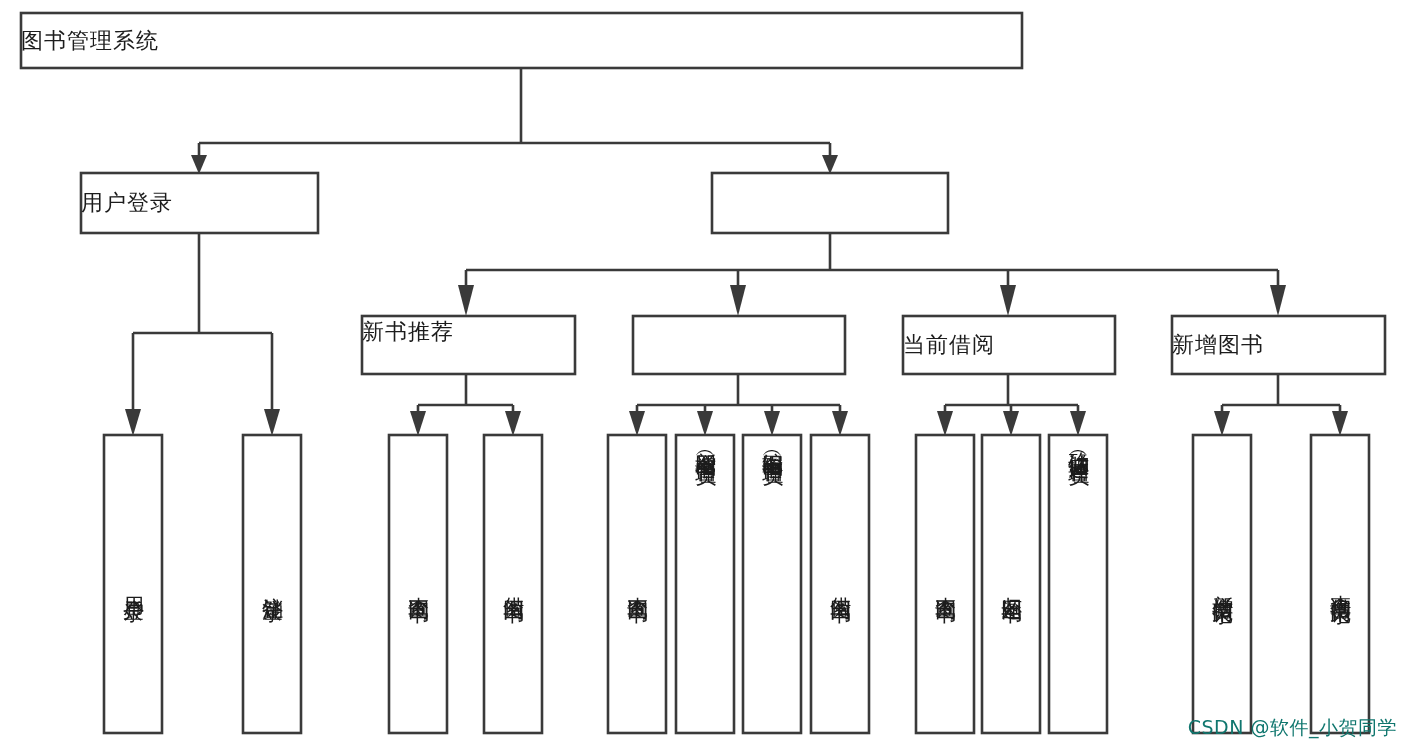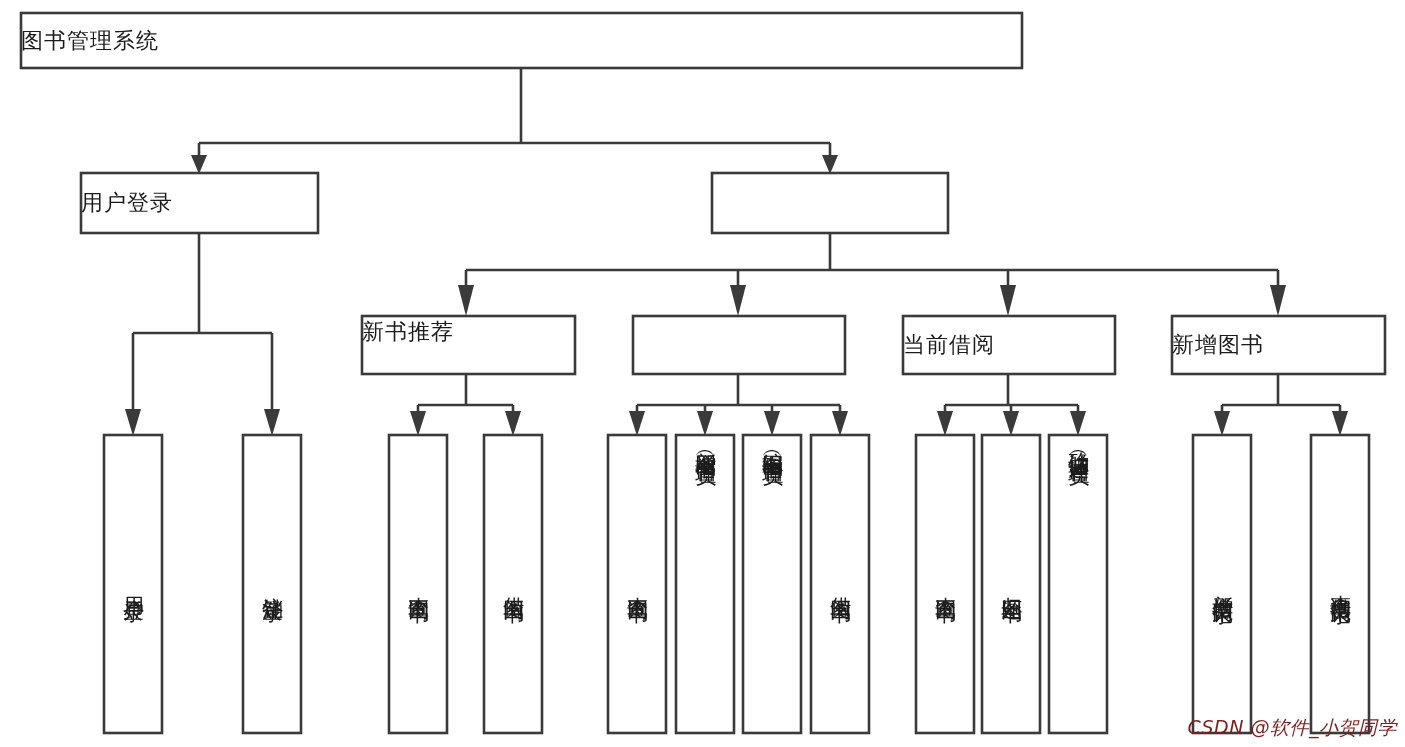--- a/index.html
+++ b/index.html
@@ -72,25 +72,24 @@
     color: #1c1c1c;
     letter-spacing: 1px;
     white-space: nowrap;
   }
   #watermark {
     position: absolute;
     right: 8px;
     bottom: 6px;
     font-family: "DejaVu Sans", "Liberation Sans", sans-serif;
     font-size: 19px;
-    color: #7f1d1d;
+    color: #0f766e;
     letter-spacing: 0.5px;
     white-space: nowrap;
     pointer-events: none;
-    font-style: italic;
   }
 </style>
 </head>
 <body>
 
 <div id="diagram-root">
 
   <svg class="diagram-canvas" viewBox="0 0 1405 747">
 
     <g>

